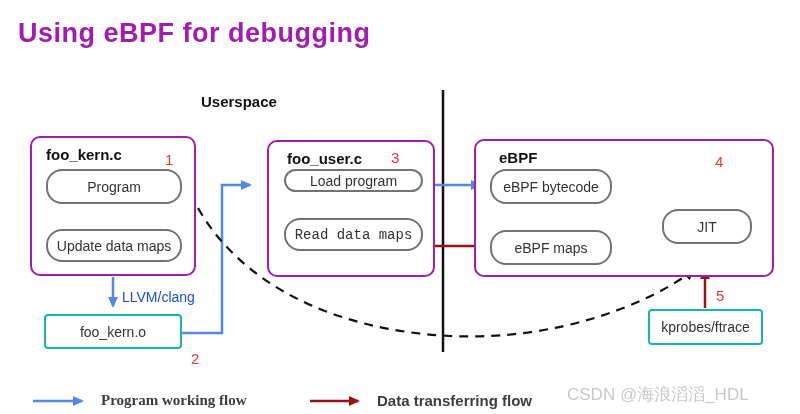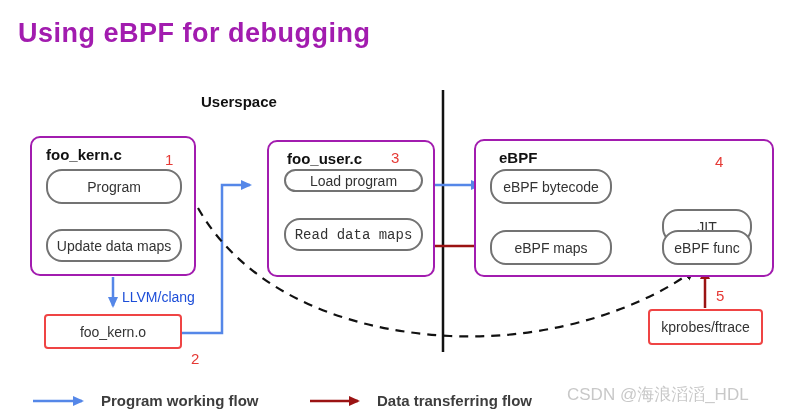--- a/index.html
+++ b/index.html
@@ -15,21 +15,21 @@
   .container-box{
     border:2px solid #a21caf;border-radius:10px;background:#fff;box-sizing:border-box;
   }
   .grp-title{position:absolute;font-size:15px;font-weight:bold;color:#111;}
   .inner-box{
     position:absolute;border:2px solid #737373;border-radius:16px;background:#fff;
     display:flex;align-items:center;justify-content:center;
     font-size:14px;color:#333;box-sizing:border-box;
   }
   .node-box{
-    border:2px solid #ef4444;border-radius:4px;background:#fff;
+    border:2px solid #14b8a6;border-radius:4px;background:#fff;
     display:flex;align-items:center;justify-content:center;
     font-size:14px;color:#333;box-sizing:border-box;
   }
   .red-num{position:absolute;font-size:15px;color:#e53935;font-weight:400;}
   .flow-label{font-size:14px;color:#1d4ed8;}
   .legend-label{font-size:15px;font-weight:bold;color:#3d3d3d;}
   .watermark{font-size:17px;color:#c8c8c8;white-space:nowrap;}
   svg.overlay{position:absolute;left:0;top:0;pointer-events:none;}
 </style>
 </head>
@@ -86,29 +86,28 @@
     <div class="inner-box" style="left:15px;top:27px;width:139px;height:23px;">Load program</div>
     <div class="inner-box" style="left:15px;top:76px;width:139px;height:33px;font-family:Liberation Mono, monospace;">Read data maps</div>
   </div>
 
   <div class="abs container-box" style="left:474px;top:139px;width:300px;height:138px;">
     <div class="grp-title" style="left:23px;top:8px;">eBPF</div>
     <div class="red-num" style="left:239px;top:12px;">4</div>
     <div class="inner-box" style="left:14px;top:28px;width:122px;height:35px;">eBPF bytecode</div>
     <div class="inner-box" style="left:186px;top:28px;width:90px;height:35px;margin-top:40px;">JIT</div>
     <div class="inner-box" style="left:14px;top:89px;width:122px;height:35px;">eBPF maps</div>
-    <div class="inner-box" style="left:186px;top:89px;width:90px;height:35px;">eBPF func</div>
   </div>
 
   <div class="abs node-box" style="left:44px;top:314px;width:138px;height:35px;">foo_kern.o</div>
   <div class="abs red-num" style="left:191px;top:350px;">2</div>
 
   <div class="abs node-box" style="left:648px;top:309px;width:115px;height:36px;">kprobes/ftrace</div>
   <div class="abs red-num" style="left:716px;top:287px;">5</div>
 
   <div class="abs flow-label" style="left:122px;top:289px;">LLVM/clang</div>
 
-  <div class="abs legend-label" style="left:101px;top:392px;">Program working flow</div>
+  <div class="abs legend-label" style="left:101px;top:392px;font-family:Liberation Serif, serif;">Program working flow</div>
   <div class="abs legend-label" style="left:377px;top:392px;">Data transferring flow</div>
 
   <div class="abs watermark" style="left:567px;top:383px;">CSDN @海浪滔滔_HDL</div>
 
 </div>
 
 </body></html>

